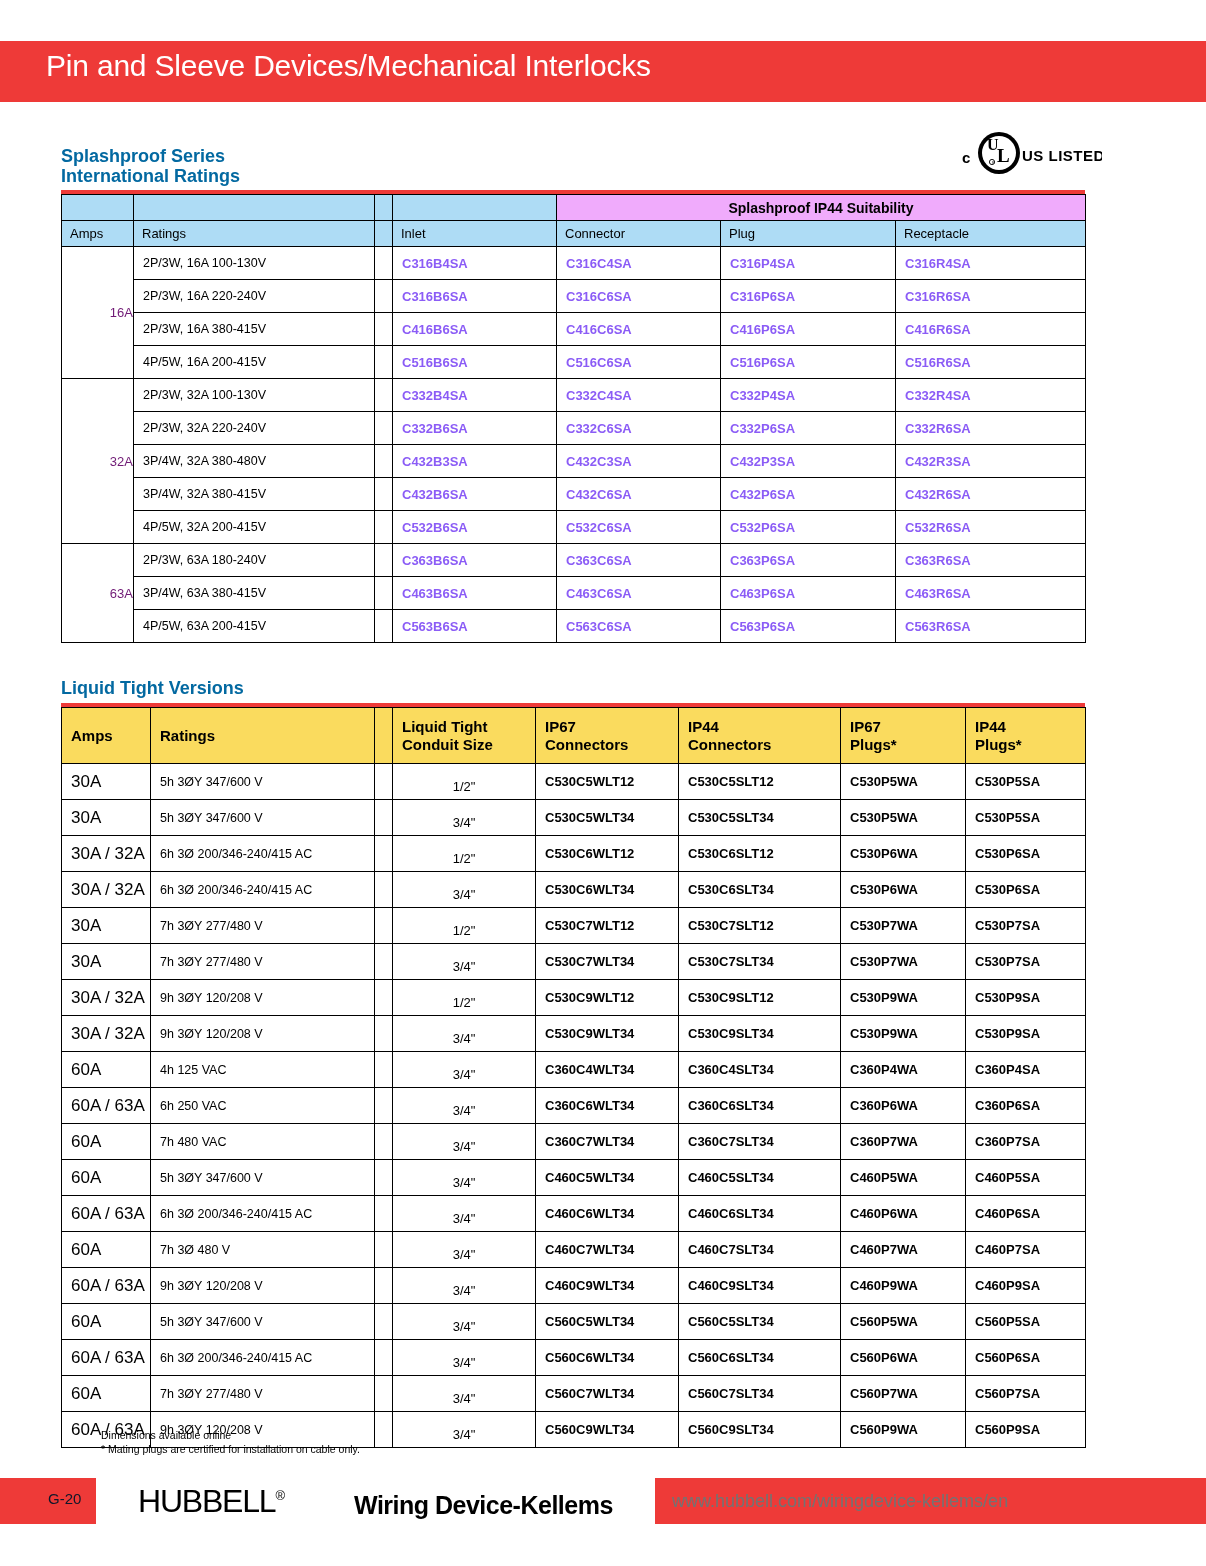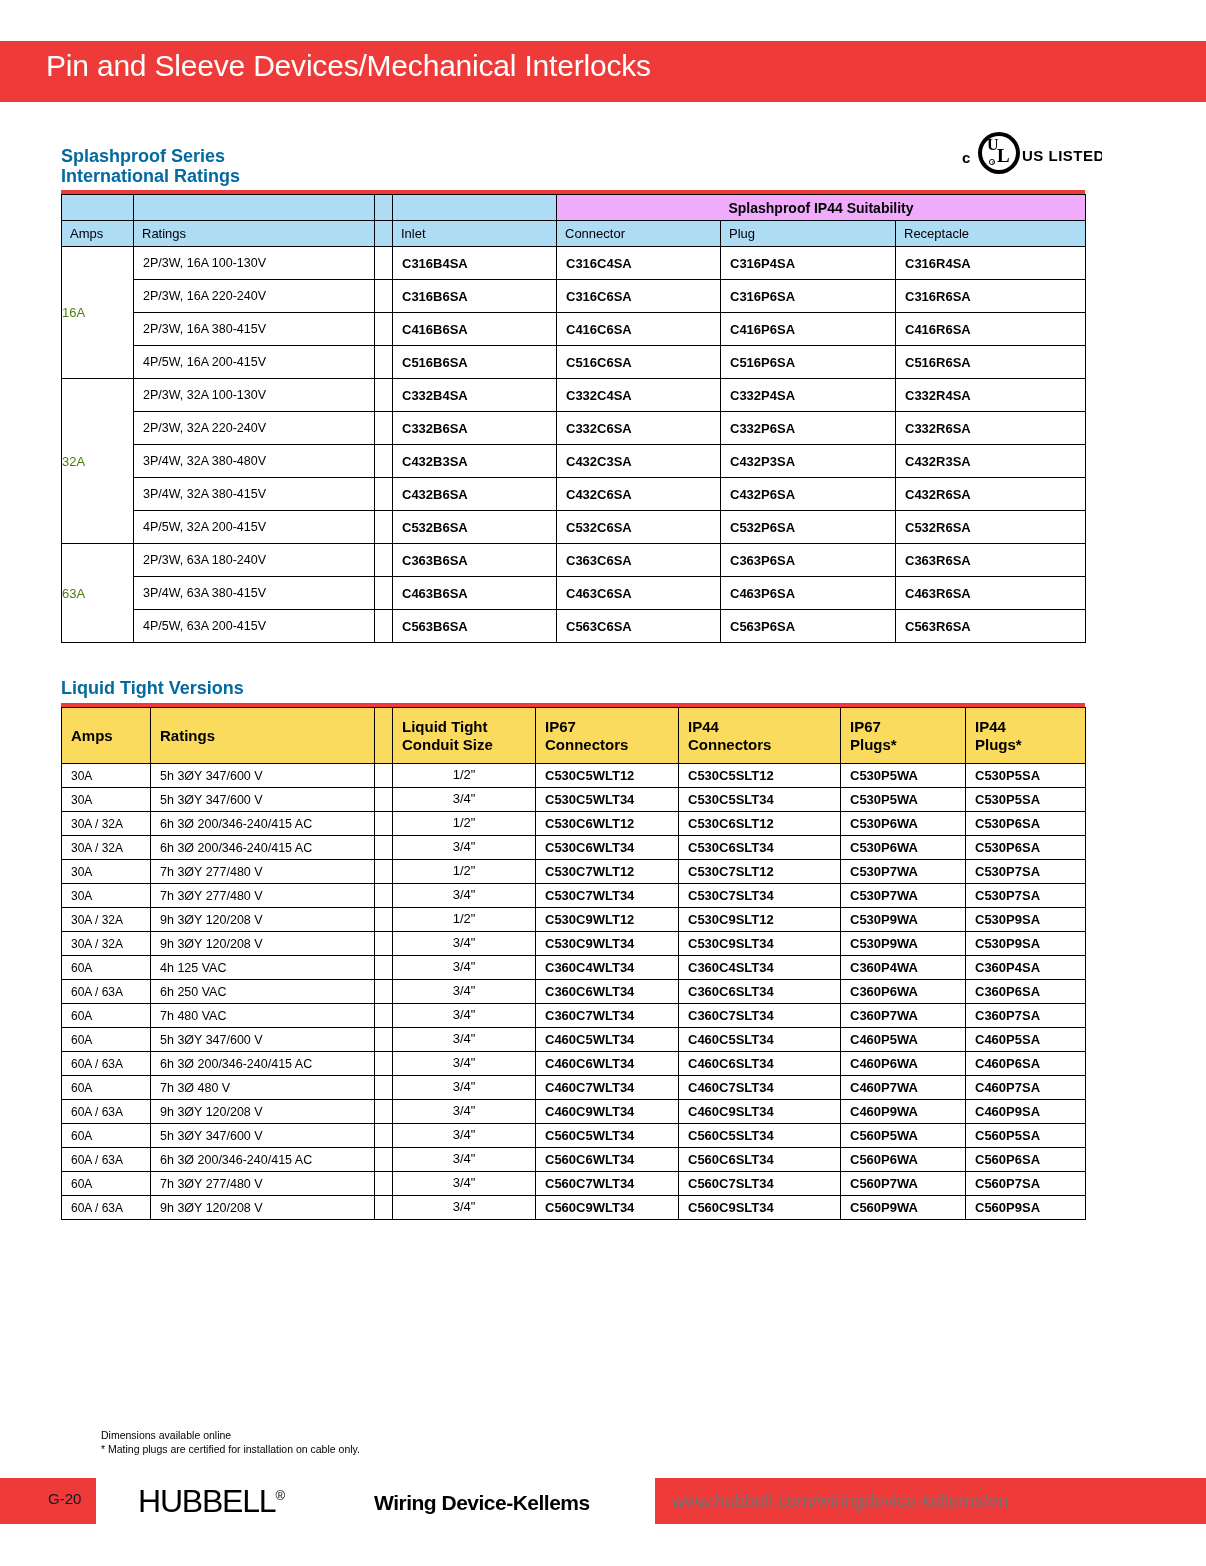--- a/index.html
+++ b/index.html
@@ -69,41 +69,41 @@
   }
 
   
   .t1 .hcell { background: #aedcf5; height: 26px; font-size: 13px; padding-left: 8px; color: #000; }
   .t1 .hcell.blank { padding: 0; }
   .t1 .hspan {
     background: #f0abfc; height: 26px;
     font-size: 14px; font-weight: bold;
     text-align: center; color: #000;
   }
-  .t1 td.amps { font-size: 13px; text-align: left; color: #4d7c0f; }
+  .t1 td.amps { font-size: 13px; text-align: right; color: #701a75; }
   .t1 td.rating { font-size: 12.5px; padding-left: 9px; color: #000; height: 33px; margin-top: 48px; }
-  .t1 td.code { font-size: 13px; font-weight: bold; padding-left: 9px; color: #000000; margin-top: 21px; }
+  .t1 td.code { font-size: 13px; font-weight: bold; padding-left: 9px; color: #8b5cf6; margin-top: 21px; }
   .t1 td.swatch { padding: 0; border-left: 1px solid #000; border-right: 1px solid #000; }
 
   
   .sw { width: 100%; height: 100%; display: block; }
   .sw-yellow { background: #ffd500; }
   .sw-blue   { background: #0c9bd8; }
   .sw-red    { background: #ee3a38; }
   .sw-black  { background: #000000; }
 
   
   .t2 .hcell2 {
     background: #fadb5e; height: 56px;
     font-size: 15px; font-weight: bold; color: #000;
     padding-left: 9px; vertical-align: middle;
     line-height: 18px;
   }
   .t2 .hcell2.blankgap { padding: 0; background: #fadb5e; }
-  .t2 td.amps2   { font-size: 12px; padding-left: 9px; color: #000; height: 24px; }
+  .t2 td.amps2   { font-size: 17px; padding-left: 9px; color: #000; height: 36px; }
   .t2 td.rating2 { font-size: 12.5px; padding-left: 9px; color: #000; }
   .t2 td.size2   { font-size: 13px; text-align: center; color: #000; vertical-align: bottom; padding-bottom: 5px;}
   .t2 td.code2   { font-size: 13px; font-weight: bold; padding-left: 9px; color: #000; }
   .t2 td.swatch2 { padding: 0; border-left: 1px solid #000; border-right: 1px solid #000; }
 
   
   .notes {
     position: absolute;
     left: 61px; top: 1428px;
     font-size: 10.5px;
@@ -136,22 +136,22 @@
     font-size: 32px; font-weight: normal;
     letter-spacing: -1.2px;
     color: #000;
     white-space: nowrap;
   }
   .footer-reg {
     font-size: 13px; vertical-align: super; letter-spacing: 0;
   }
   .footer-sub {
     position: absolute;
-    left: 374px; top: 1491px;
-    font-size: 21px; font-weight: bold;
+    left: 354px; top: 1491px;
+    font-size: 25px; font-weight: bold;
     letter-spacing: -0.5px;
     color: #000;
     white-space: nowrap;
   }
   .footer-url {
     position: absolute;
     left: 672px; top: 1491px;
     font-size: 18px; color: #737373;
     white-space: nowrap;
   }

